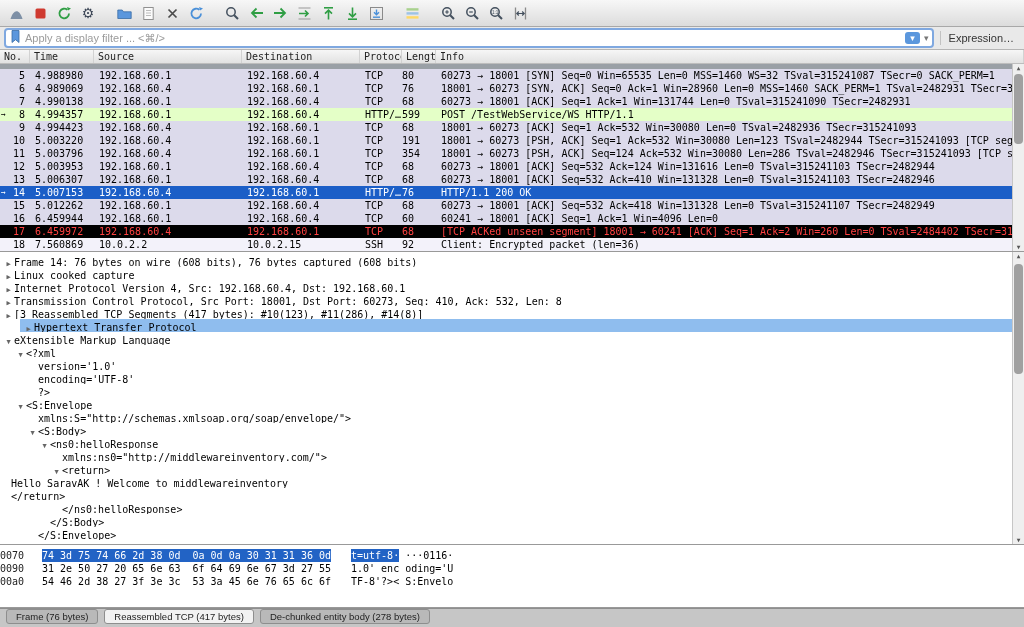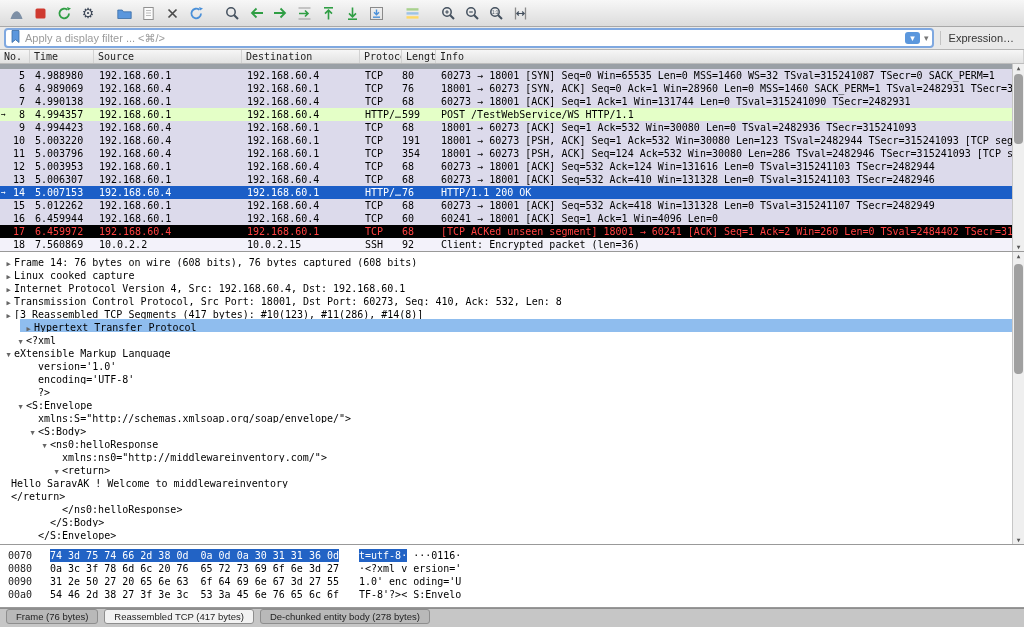--- a/index.html
+++ b/index.html
@@ -57,21 +57,21 @@
   .details{position:relative;flex:1;background:#fff;border-bottom:1px solid #999;overflow:hidden;
            font-family:"DejaVu Sans Mono",monospace;font-size:10px;padding-top:2px;}
   .dline{height:13px;line-height:17px;white-space:nowrap;overflow:hidden;color:#000;}
   .tri{display:inline-block;width:11px;text-align:center;color:#666;font-size:7px;}
   .d0{padding-left:3px}.d1{padding-left:15px}.d2{padding-left:27px}
   .d3{padding-left:39px}.d4{padding-left:51px}.d5{}
   .sel{background:#8fbdee;margin-left:20px;}
 
   
   .hexpane{height:58px;flex:0 0 58px;background:#fff;border-bottom:1px solid #999;
-           font-family:"DejaVu Sans Mono",monospace;font-size:10px;padding:4px 0 0 8px;overflow:hidden;}
+           font-family:"DejaVu Sans Mono",monospace;font-size:10px;padding:4px 0 0 0;overflow:hidden;}
   .hrow{height:13px;line-height:13px;white-space:pre;display:flex;}
   .off{width:34px;color:#222;}
   .hx{margin-left:8px;}
   .asc{margin-left:20px;display:flex;gap:6px;}
   .hl{background:#2263c5;color:#fff;}
 
   
   .tabs{height:18px;flex:0 0 18px;display:flex;align-items:flex-start;background:#c6c6c6;
         border-top:1px solid #8e8e8e;padding:0 4px 0 6px;gap:6px;}
   .tab{font-size:9.5px;padding:1px 9px;background:#b9b9b9;border:1px solid #8e8e8e;
@@ -395,26 +395,26 @@
         </div>
 
         <div class="dline d0">
           <span class="tri">▶</span><span>[3 Reassembled TCP Segments (417 bytes): #10(123), #11(286), #14(8)]</span>
         </div>
 
         <div class="dline d0 sel">
           <span class="tri">▶</span><span>Hypertext Transfer Protocol</span>
         </div>
 
+        <div class="dline d0">
+          <span class="tri">▼</span><span>eXtensible Markup Language</span>
+        </div>
+
         <div class="dline d1">
           <span class="tri">▼</span><span>&lt;?xml</span>
-        </div>
-
-        <div class="dline d0">
-          <span class="tri">▼</span><span>eXtensible Markup Language</span>
         </div>
 
         <div class="dline d2">
           <span class="tri"></span><span>version='1.0'</span>
         </div>
 
         <div class="dline d2">
           <span class="tri"></span><span>encoding='UTF-8'</span>
         </div>
 
@@ -474,25 +474,20 @@
   </div>
 
   <div class="hexpane">
 
       <div class="hrow">
         <span class="off">0070</span>
         <span class="hx hl">74 3d 75 74 66 2d 38 0d  0a 0d 0a 30 31 31 36 0d</span>
         <span class="asc"><span class="hl">t=utf-8·</span><span>···0116·</span></span>
       </div>
 
-      <div class="hrow">
-        <span class="off">0080</span>
-        <span class="hx">0a 3c 3f 78 6d 6c 20 76  65 72 73 69 6f 6e 3d 27</span>
-        <span class="asc"><span>·&lt;?xml v</span><span>ersion='</span></span>
-      </div>
 
       <div class="hrow">
         <span class="off">0090</span>
         <span class="hx">31 2e 50 27 20 65 6e 63  6f 64 69 6e 67 3d 27 55</span>
         <span class="asc"><span>1.0' enc</span><span>oding='U</span></span>
       </div>
 
       <div class="hrow">
         <span class="off">00a0</span>
         <span class="hx">54 46 2d 38 27 3f 3e 3c  53 3a 45 6e 76 65 6c 6f</span>

